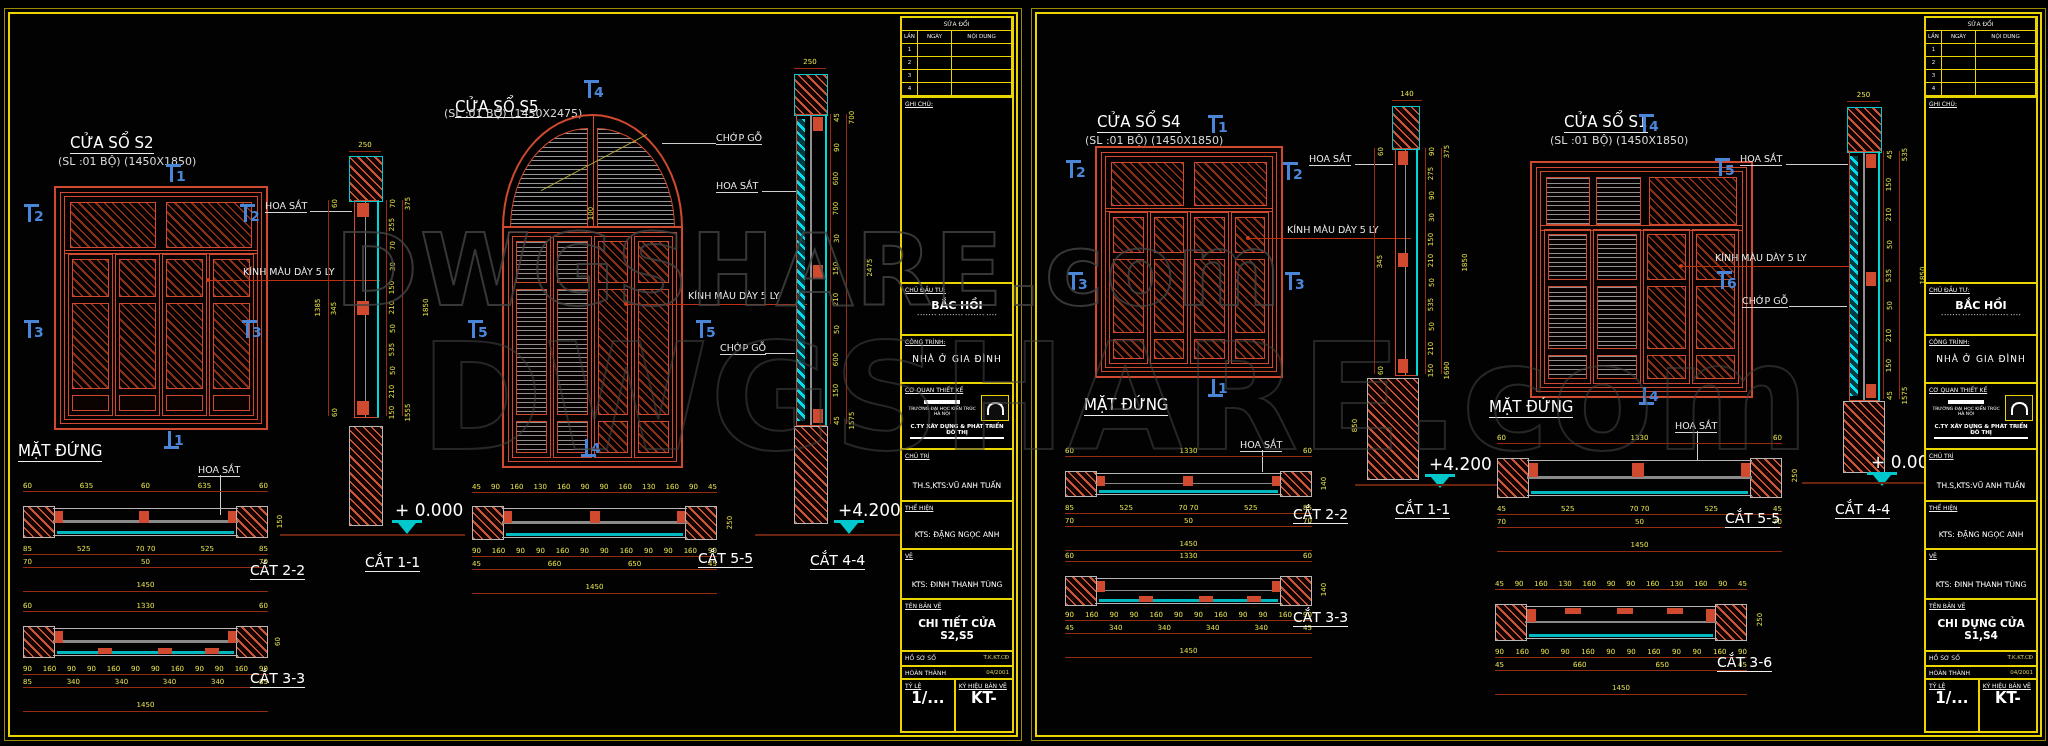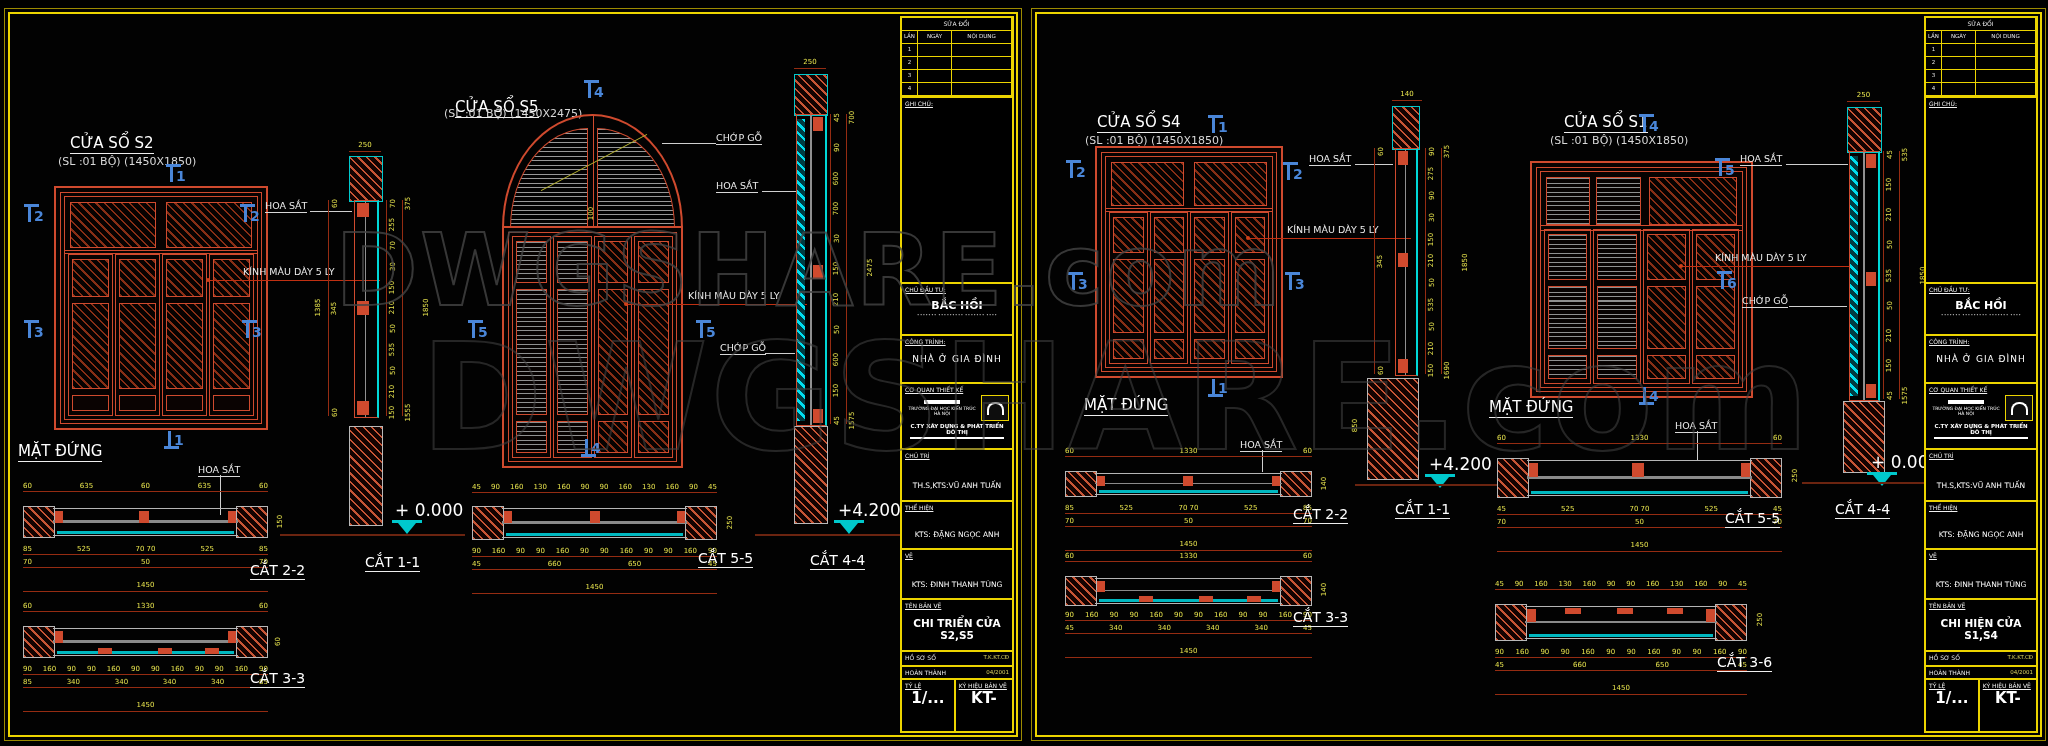--- a/index.html
+++ b/index.html
@@ -430,21 +430,21 @@
     <div class="tb-sec" style="height:48px">
       <div class="tb-label">THỂ HIỆN</div>
       <div class="tb-val" style="font-size:7.5px;margin-top:19px">KTS: ĐẶNG NGỌC ANH</div>
     </div>
     <div class="tb-sec" style="height:50px">
       <div class="tb-label">VẼ</div>
       <div class="tb-val" style="font-size:7.5px;margin-top:21px">KTS: ĐINH THANH TÙNG</div>
     </div>
     <div class="tb-sec" style="height:52px">
       <div class="tb-label">TÊN BẢN VẼ</div>
-      <div class="tb-val" style="font-size:10.5px;font-weight:bold;margin-top:8px">CHI TRIỂN CỬA S2,S5</div>
+      <div class="tb-val" style="font-size:10.5px;font-weight:bold;margin-top:8px">CHI TIẾT CỬA S2,S5</div>
     </div>
     <div class="tb-sec" style="height:15px;display:flex;justify-content:space-between">
       <span class="tb-label" style="text-decoration:none">HỒ SƠ SỐ</span>
       <span style="color:#d8d060;font-size:5.5px">T.K.KT.CĐ</span>
     </div>
     <div class="tb-sec" style="height:13px;display:flex;justify-content:space-between">
       <span class="tb-label" style="text-decoration:none">HOÀN THÀNH</span>
       <span style="color:#d8d060;font-size:5.5px">04/2001</span>
     </div>
     <div style="flex:1;display:flex">
@@ -846,21 +846,21 @@
     <div class="tb-sec" style="height:48px">
       <div class="tb-label">THỂ HIỆN</div>
       <div class="tb-val" style="font-size:7.5px;margin-top:19px">KTS: ĐẶNG NGỌC ANH</div>
     </div>
     <div class="tb-sec" style="height:50px">
       <div class="tb-label">VẼ</div>
       <div class="tb-val" style="font-size:7.5px;margin-top:21px">KTS: ĐINH THANH TÙNG</div>
     </div>
     <div class="tb-sec" style="height:52px">
       <div class="tb-label">TÊN BẢN VẼ</div>
-      <div class="tb-val" style="font-size:10.5px;font-weight:bold;margin-top:8px">CHI HIỆN CỬA S1,S4</div>
+      <div class="tb-val" style="font-size:10.5px;font-weight:bold;margin-top:8px">CHI DỰNG CỬA S1,S4</div>
     </div>
     <div class="tb-sec" style="height:15px;display:flex;justify-content:space-between">
       <span class="tb-label" style="text-decoration:none">HỒ SƠ SỐ</span>
       <span style="color:#d8d060;font-size:5.5px">T.K.KT.CĐ</span>
     </div>
     <div class="tb-sec" style="height:13px;display:flex;justify-content:space-between">
       <span class="tb-label" style="text-decoration:none">HOÀN THÀNH</span>
       <span style="color:#d8d060;font-size:5.5px">04/2001</span>
     </div>
     <div style="flex:1;display:flex">

